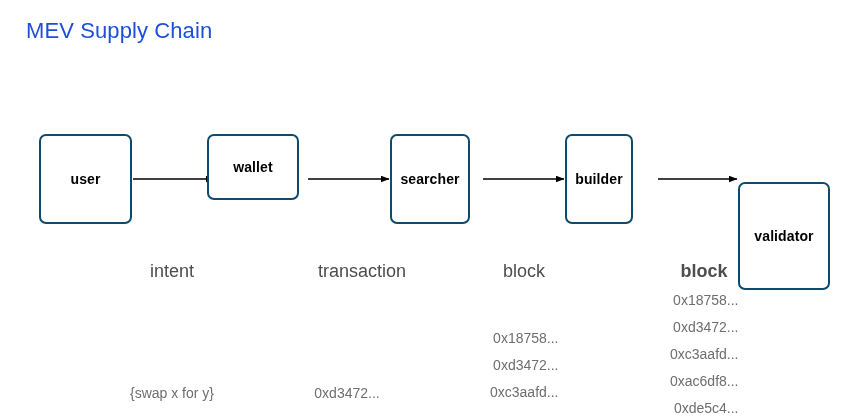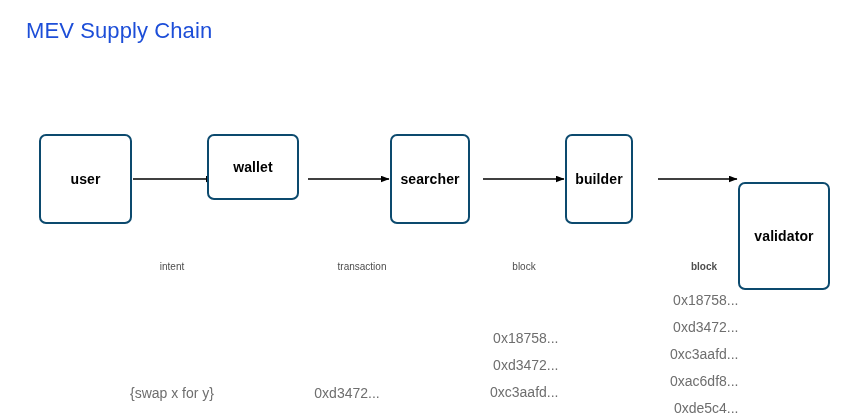--- a/index.html
+++ b/index.html
@@ -63,21 +63,21 @@
     left: 0;
     top: 0;
     width: 848px;
     height: 419px;
     pointer-events: none;
   }
 
   
   .edge-label {
     position: absolute;
-    font-size: 10px;
+    font-size: 18px;
     font-weight: 400;
     color: #4d4d4d;
     white-space: nowrap;
     transform: translateX(-50%);
     text-align: center;
   }
 
   
   .payload {
     position: absolute;

